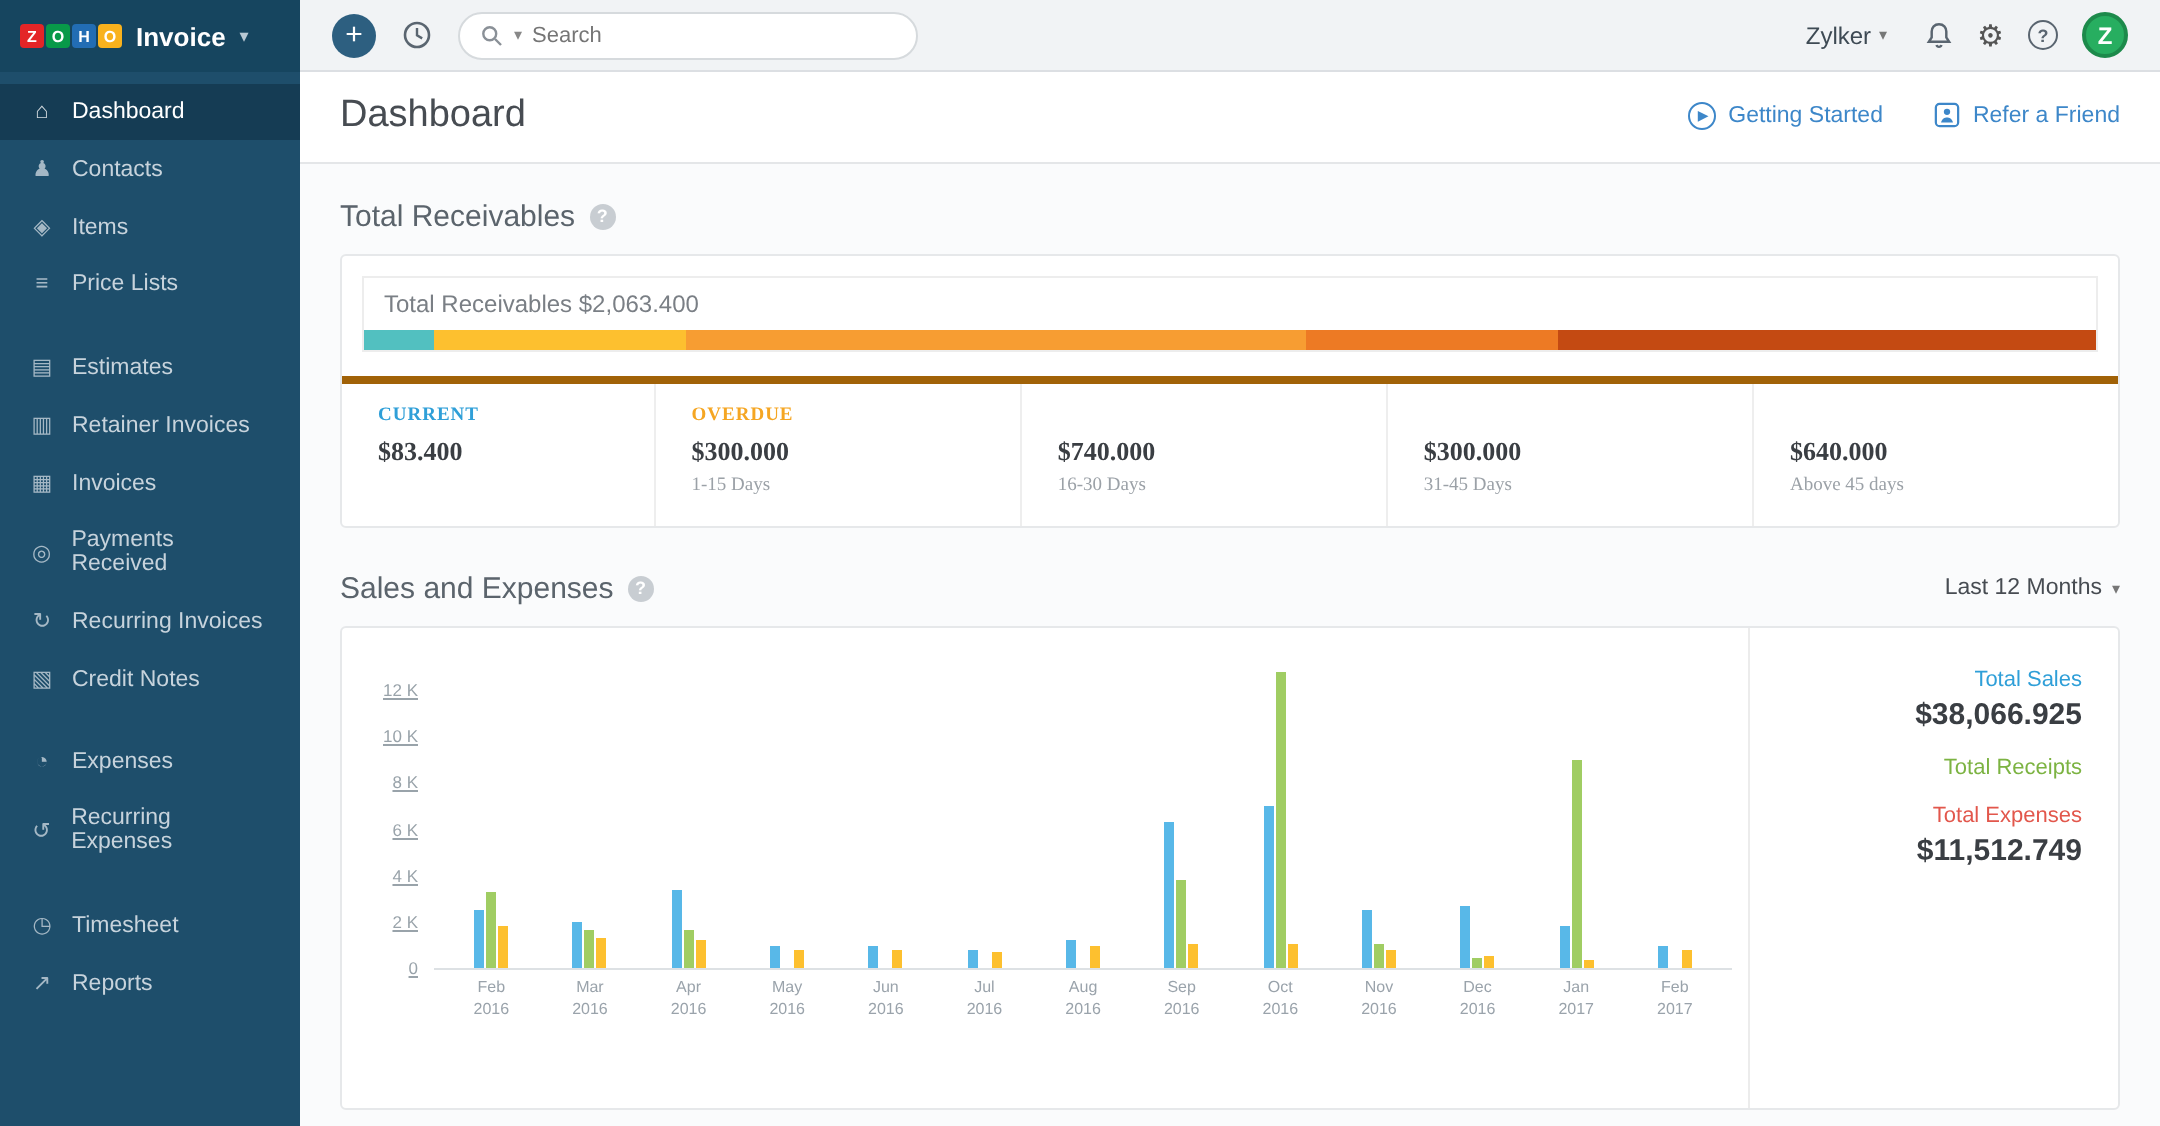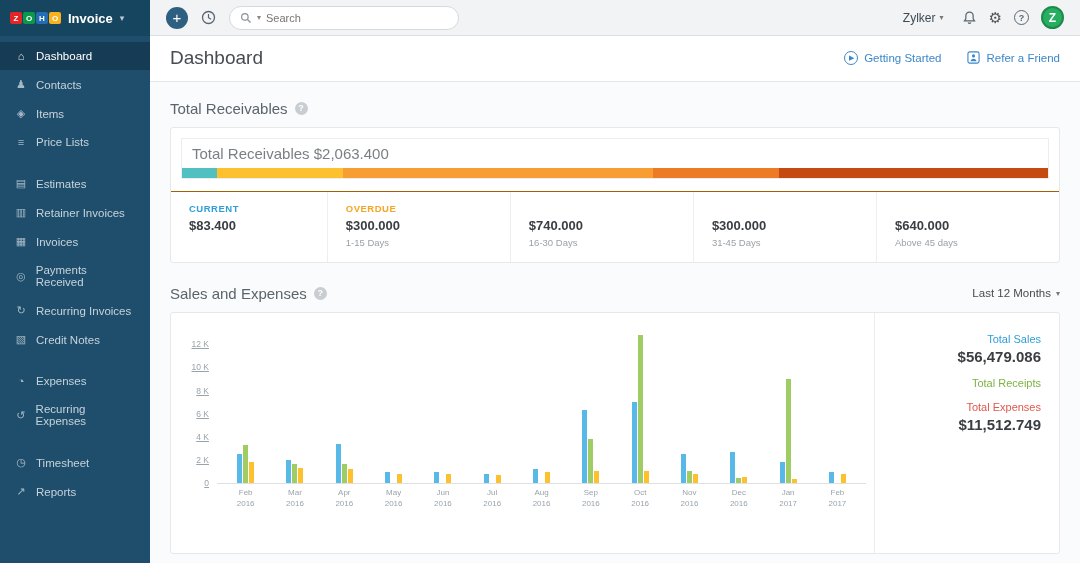--- a/index.html
+++ b/index.html
@@ -64,23 +64,23 @@
   .help-dot { width:13px; height:13px; border-radius:50%; background:#c8cdd2; color:#fff;
     font-size:9px; display:inline-flex; align-items:center; justify-content:center;
     margin-left:7px; font-weight:bold; }
   .range-select { margin-left:auto; font-size:11.5px; color:#474c52; cursor:pointer;
     display:flex; align-items:center; gap:5px; }
 
   .card { background:#fff; border:1px solid #e6e8ea; border-radius:3px; }
 
   
   .recv-top { margin:10px 10px 0; border:1px solid #ededed; }
-  .recv-top-label { padding:6px 10px; font-size:15px; color:#7a7f85; }
+  .recv-top-label { padding:6px 10px; font-size:12px; color:#7a7f85; }
   .recv-bar { display:flex; height:10px; overflow:hidden; }
-  .recv-cols { display:flex; border-top:1px solid #a16207; margin-top:12px; }
+  .recv-cols { display:flex; border-top:4px solid #a16207; margin-top:12px;font-family:Liberation Serif, serif; }
   .recv-col { flex:1; padding:11px 18px 13px; border-left:1px solid #eee; }
   .recv-col:first-child { border-left:none; flex:0.82; }
   .recv-col-label { height:13px; font-size:9.5px; font-weight:bold; letter-spacing:.5px; }
   .recv-col-amount { font-size:13px; color:#3a3e43; font-weight:bold; margin-top:2px; }
   .recv-col-sub { font-size:9.5px; color:#9ba1a7; margin-top:4px; height:12px; }
 
   
   .se-card { margin-top:4px; display:flex; min-height:242px; }
   .chart-area { flex:1; padding:20px 8px 10px 10px; }
   .chart { display:flex; }
@@ -463,21 +463,21 @@
                   <div class="clabel">
                     <div>Feb</div>
                     <div>2017</div>
                   </div>
                 </div>
               </div>
           </div>
         </div>
         <div class="totals-panel">
             <div class="total-label" style="color: rgb(47, 159, 216);">Total Sales</div>
-            <div class="total-amount">$56,479.086</div>
+            <div class="total-amount">$38,066.925</div>
             <div class="total-label" style="color: rgb(124, 179, 66);">Total Receipts</div>
             <div class="total-label" style="color: rgb(226, 87, 76);">Total Expenses</div>
             <div class="total-amount">$11,512.749</div>
           </div>
       </div>
 
       <div class="footnote">* Sales value displayed is inclusive of tax and inclusive of credits.</div>
 
     </div>
   </div>

